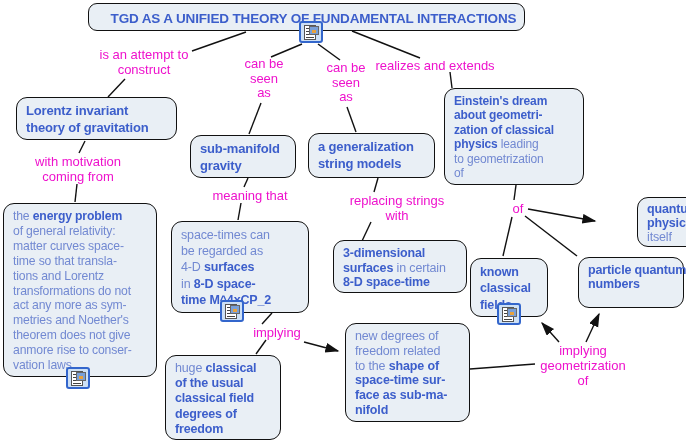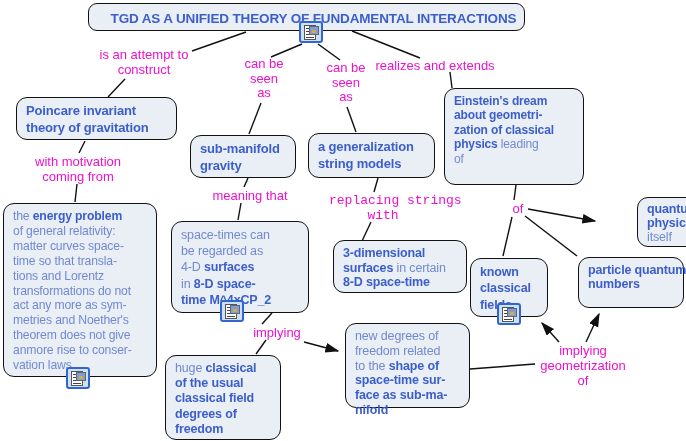--- a/index.html
+++ b/index.html
@@ -70,21 +70,21 @@
     <line x1="470" y1="369" x2="535" y2="364"></line>
     <line x1="559" y1="342" x2="542" y2="323" marker-end="url(#arrow)"></line>
     <line x1="586" y1="342" x2="599" y2="314" marker-end="url(#arrow)"></line>
   </svg>
 
   <div class="node title" style="left:88px;top:3px;width:437px;height:28px;">
       <div class="ln"><span class="b">TGD AS A UNIFIED THEORY OF FUNDAMENTAL INTERACTIONS</span></div>
     </div>
 
   <div class="node hdr" style="left:16px;top:97px;width:161px;height:43px;line-height:16.5px;">
-      <div class="ln"><span class="b">Poincare invariant</span></div>
+      <div class="ln"><span class="b">Lorentz invariant</span></div>
       <div class="ln"><span class="b">theory of gravitation</span></div>
     </div>
 
   <div class="node" style="left:3px;top:203px;width:154px;height:174px;font-size:12.2px;line-height:14.9px;">
       <div class="ln"><span>the </span><span class="b">energy problem</span></div>
       <div class="ln"><span>of general relativity:</span></div>
       <div class="ln"><span>matter curves space-</span></div>
       <div class="ln"><span>time so that transla-</span></div>
       <div class="ln"><span>tions and Lorentz</span></div>
       <div class="ln"><span>transformations do not</span></div>
@@ -125,41 +125,42 @@
       <div class="ln"><span class="b">3-dimensional</span></div>
       <div class="ln"><span class="b">surfaces</span><span> in certain</span></div>
       <div class="ln"><span class="b">8-D space-time</span></div>
     </div>
 
   <div class="node" style="left:444px;top:88px;width:140px;height:97px;font-size:12px;line-height:14.4px;">
       <div class="ln"><span class="b">Einstein's dream</span></div>
       <div class="ln"><span class="b">about  geometri-</span></div>
       <div class="ln"><span class="b">zation  of classical</span></div>
       <div class="ln"><span class="b">physics</span><span>  leading</span></div>
+      <div class="ln"><span>to geometrization</span></div>
       <div class="ln"><span>of</span></div>
     </div>
 
   <div class="node" style="left:605px;top:197px;width:79px;height:50px;line-height:13.8px;margin-left:32px;">
       <div class="ln"><span class="b">quantum</span></div>
       <div class="ln"><span class="b">physics</span></div>
       <div class="ln"><span>itself</span></div>
     </div>
 
   <div class="node" style="left:470px;top:258px;width:78px;height:59px;line-height:16.3px;">
       <div class="ln"><span class="b">known</span></div>
       <div class="ln"><span class="b">classical</span></div>
       <div class="ln"><span class="b">fields</span></div>
     </div>
 
   <div class="node" style="left:578px;top:257px;width:106px;height:51px;line-height:14px;">
       <div class="ln"><span class="b">particle quantum</span></div>
       <div class="ln"><span class="b">numbers</span></div>
     </div>
 
-  <div class="node" style="left:345px;top:323px;width:125px;height:85px;line-height:14.8px;">
+  <div class="node" style="left:345px;top:323px;width:125px;height:99px;line-height:14.8px;">
       <div class="ln"><span>new degrees of</span></div>
       <div class="ln"><span>freedom related</span></div>
       <div class="ln"><span>to the </span><span class="b">shape of</span></div>
       <div class="ln"><span class="b">space-time sur-</span></div>
       <div class="ln"><span class="b">face as sub-ma-</span></div>
       <div class="ln"><span class="b">nifold</span></div>
     </div>
 
   <div class="label" style="left:88px;top:47px;width:112px;">
       <div class="ln"><span>is  an attempt to</span></div>
@@ -181,21 +182,21 @@
   <div class="label" style="left:26px;top:154px;width:104px;">
       <div class="ln"><span>with motivation</span></div>
       <div class="ln"><span>coming from</span></div>
     </div>
   <div class="label" style="left:206px;top:188px;width:88px;text-align:center;">
       <div class="ln"><span>meaning that</span></div>
     </div>
   <div class="label" style="left:248px;top:325px;width:58px;">
       <div class="ln"><span>implying</span></div>
     </div>
-  <div class="label" style="left:329px;top:193px;width:108px;font-family:Liberation Mono, monospace;">
+  <div class="label" style="left:343px;top:193px;width:108px;">
       <div class="ln"><span>replacing strings</span></div>
       <div class="ln"><span>with</span></div>
     </div>
   <div class="label" style="left:505px;top:201px;width:26px;">
       <div class="ln"><span>of</span></div>
     </div>
   <div class="label" style="left:533px;top:343px;width:100px;">
       <div class="ln"><span>implying</span></div>
       <div class="ln"><span>geometrization</span></div>
       <div class="ln"><span>of</span></div>

